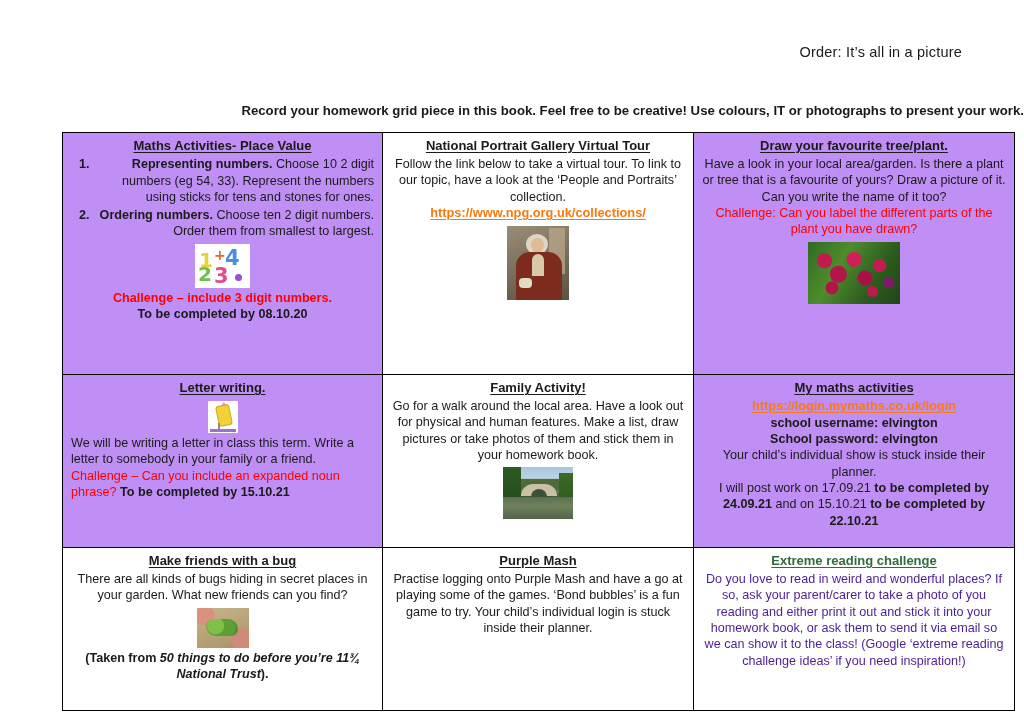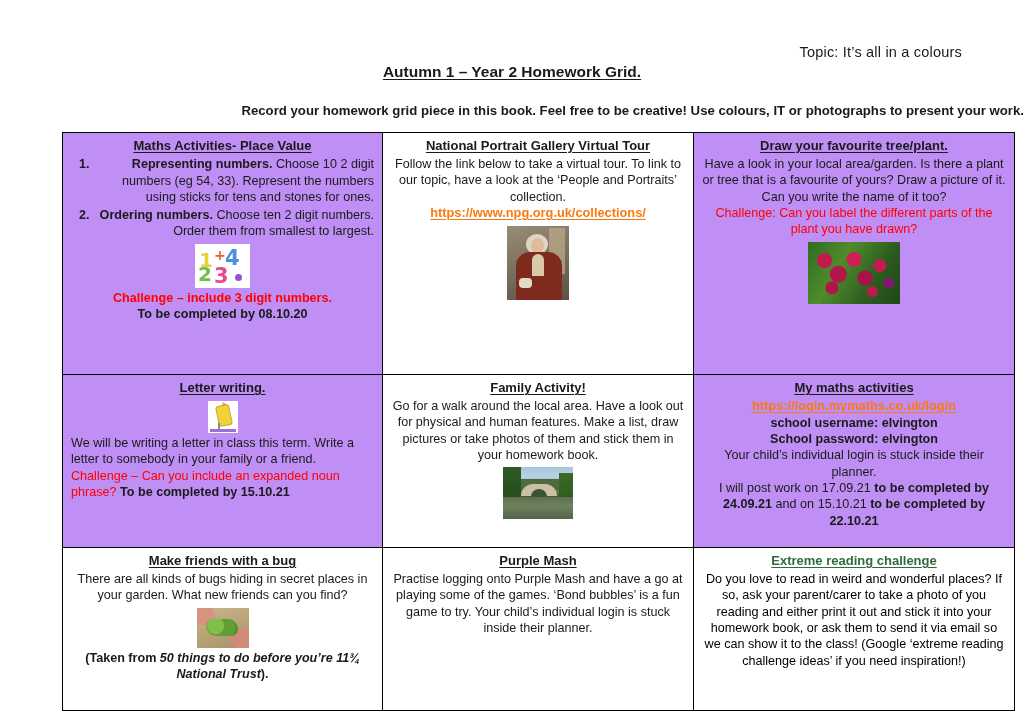--- a/index.html
+++ b/index.html
@@ -94,21 +94,21 @@
 
   .cell-title {
     font-weight: bold;
     text-decoration: underline;
     text-underline-offset: 2px;
     font-size: 13px;
     display: block;
     margin-bottom: 1px;
   }
   .green-title { color: #2F6B3C; }
-  .green-text  { color: #000000; }
+  .green-text  { color: #4c1d95; }
 
   .red { color: #FF0000; }
   .bold { font-weight: bold; }
   .italic { font-style: italic; }
 
   .link {
     color: #F97A10;
     font-weight: bold;
     text-underline-offset: 2px;
     font-size: 12.8px;
@@ -275,22 +275,21 @@
                 radial-gradient(circle at 62% 55%, #5f9e33 0 9px, transparent 10px),
                 linear-gradient(120deg,#6fae3e,#4b8a2a);
     border-radius: 10px 14px 10px 14px;
   }
 </style>
 </head>
 <body>
 
 <div class="page">
 
-  <div class="topic-line">Topic: It’s all in a colours</div>
-  <div class="doc-title">Autumn 1 – Year 2 Homework Grid.</div>
+  <div class="topic-line">Order: It’s all in a picture</div>
   <div class="record">Record your homework grid piece in this book. Feel free to be creative! Use colours, IT or photographs to present your work.</div>
 
   <table class="grid">
     <tbody>
 
       <tr>
         <td class="c1 r1 purple">
           <span class="cell-title">Maths Activities- Place Value</span>
           <ol class="maths">
             <li><span class="bold">Representing numbers.</span><span> Choose 10 2 digit numbers (eg 54, 33). Represent the numbers using sticks for tens and stones for ones.</span></li>
@@ -353,21 +352,21 @@
             <div class="water"></div>
             <div class="archhole"></div>
           </div>
         </td>
 
         <td class="c3 r2 purple">
           <span class="cell-title">My maths activities</span>
           <a class="link" href="#">https://login.mymaths.co.uk/login</a>
           <p class="body bold">school username: elvington</p>
           <p class="body bold">School password: elvington</p>
-          <p class="body">Your child’s individual login is stuck inside their planner.</p>
+          <p class="body">Your child’s individual show is stuck inside their planner.</p>
           <p class="body"><span>I will post work on 17.09.21 </span><span class="bold">to be completed by 24.09.21</span><span> and on 15.10.21 </span><span class="bold">to be completed by 22.10.21</span></p>
         </td>
       </tr>
 
       <tr>
         <td class="c1 r3 white">
           <span class="cell-title">Make friends with a bug</span>
           <p class="body">There are all kinds of bugs hiding in secret places in your garden. What new friends can you find?</p>
           <div class="thumb thumb-bug">
             <div class="hand1"></div>

